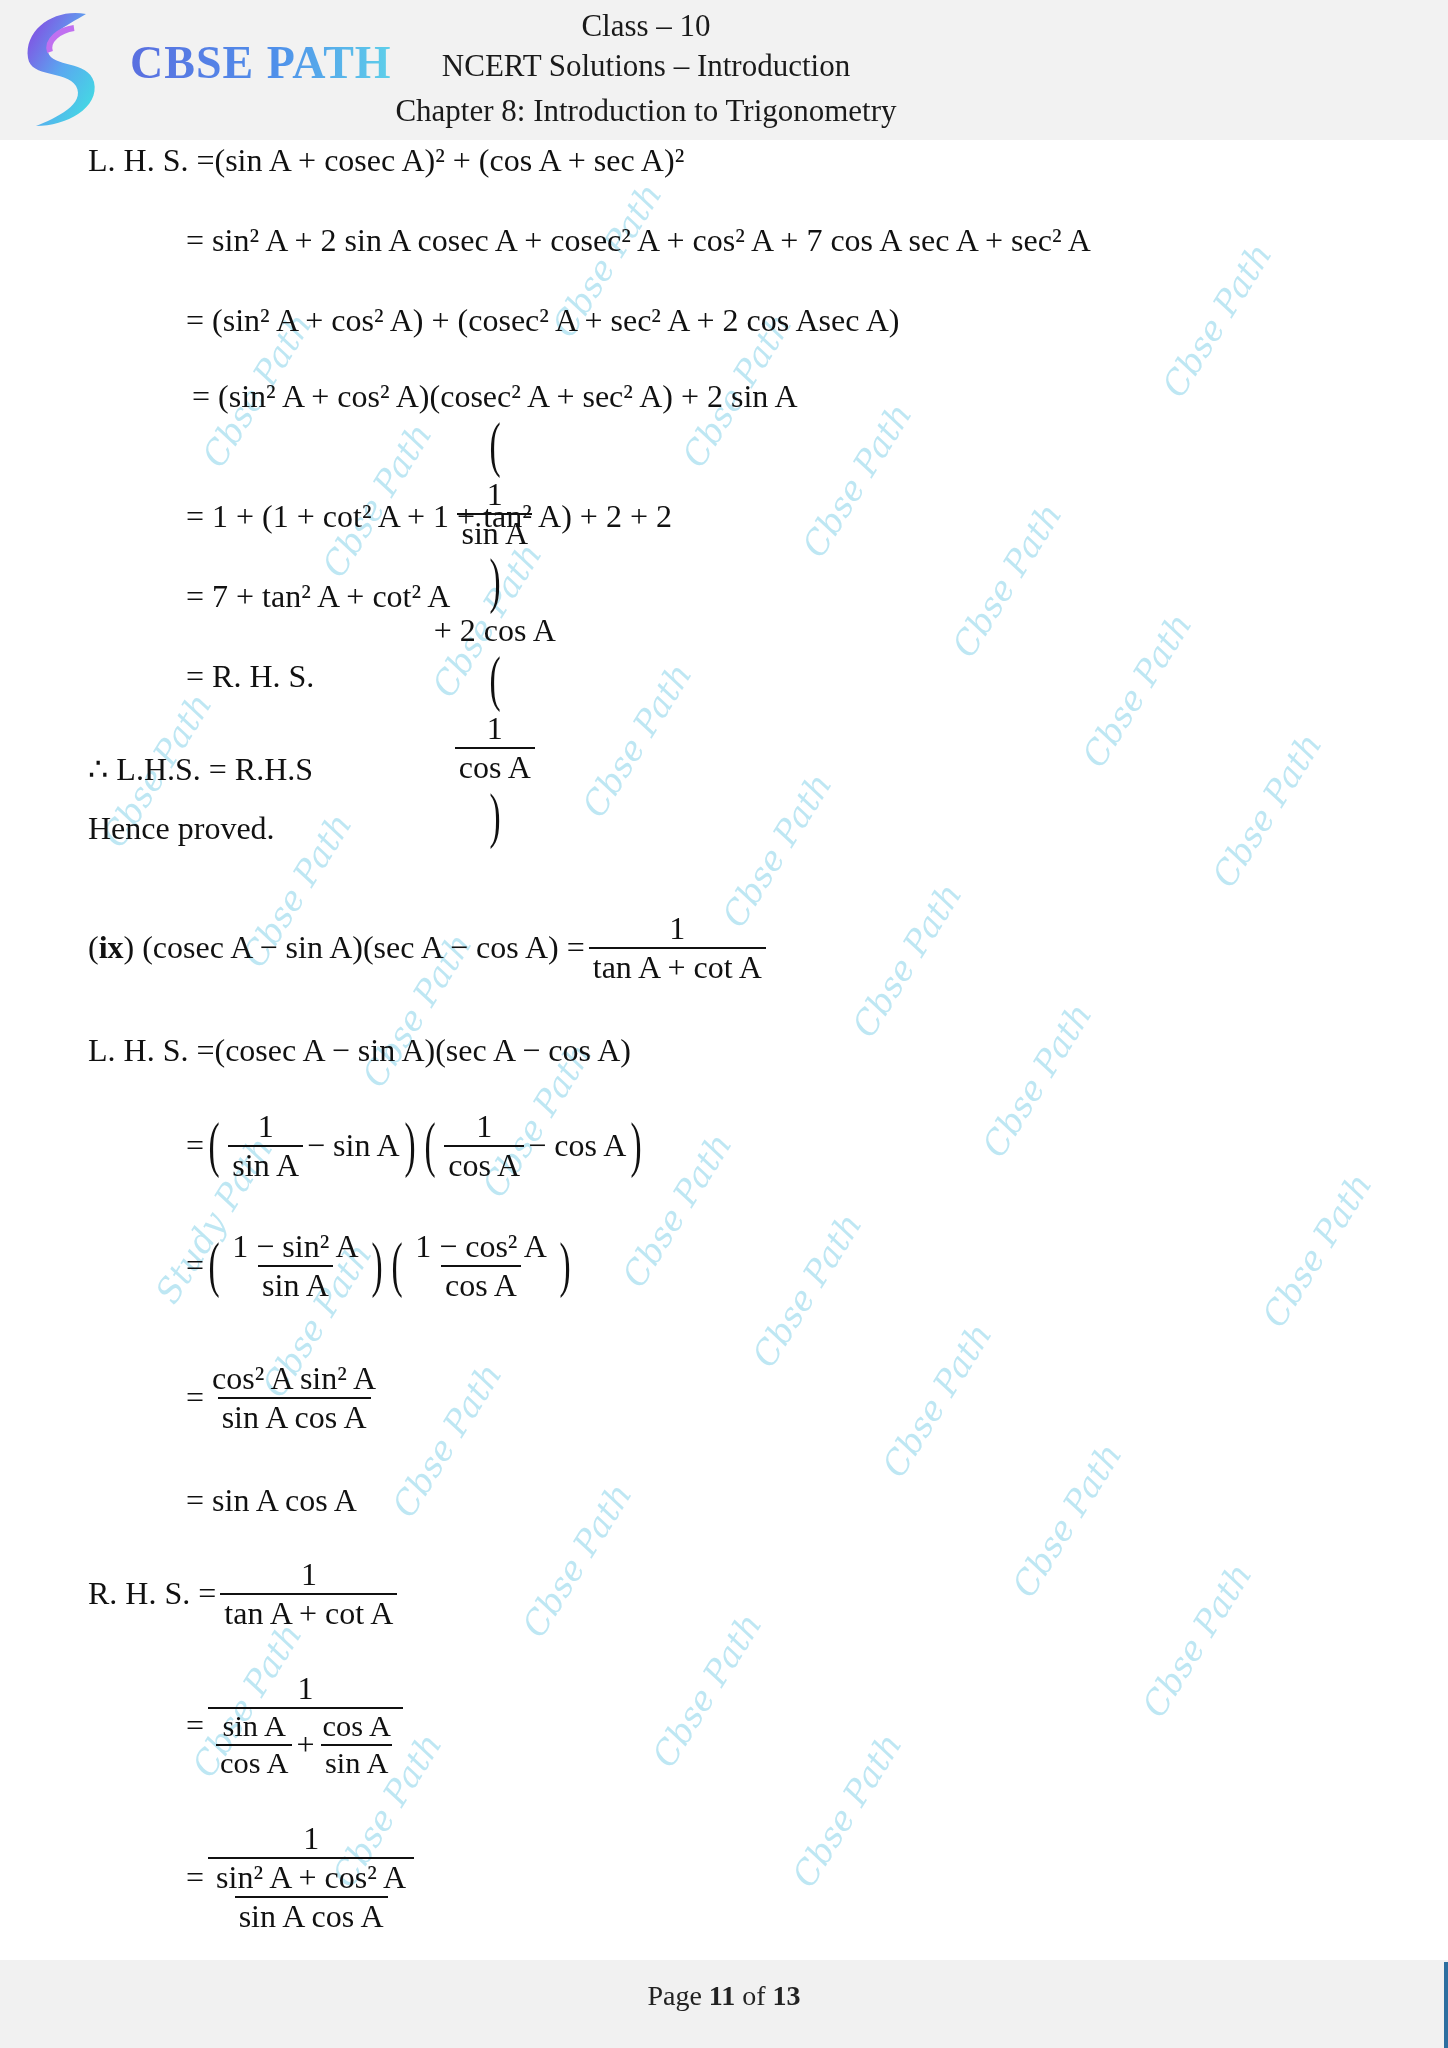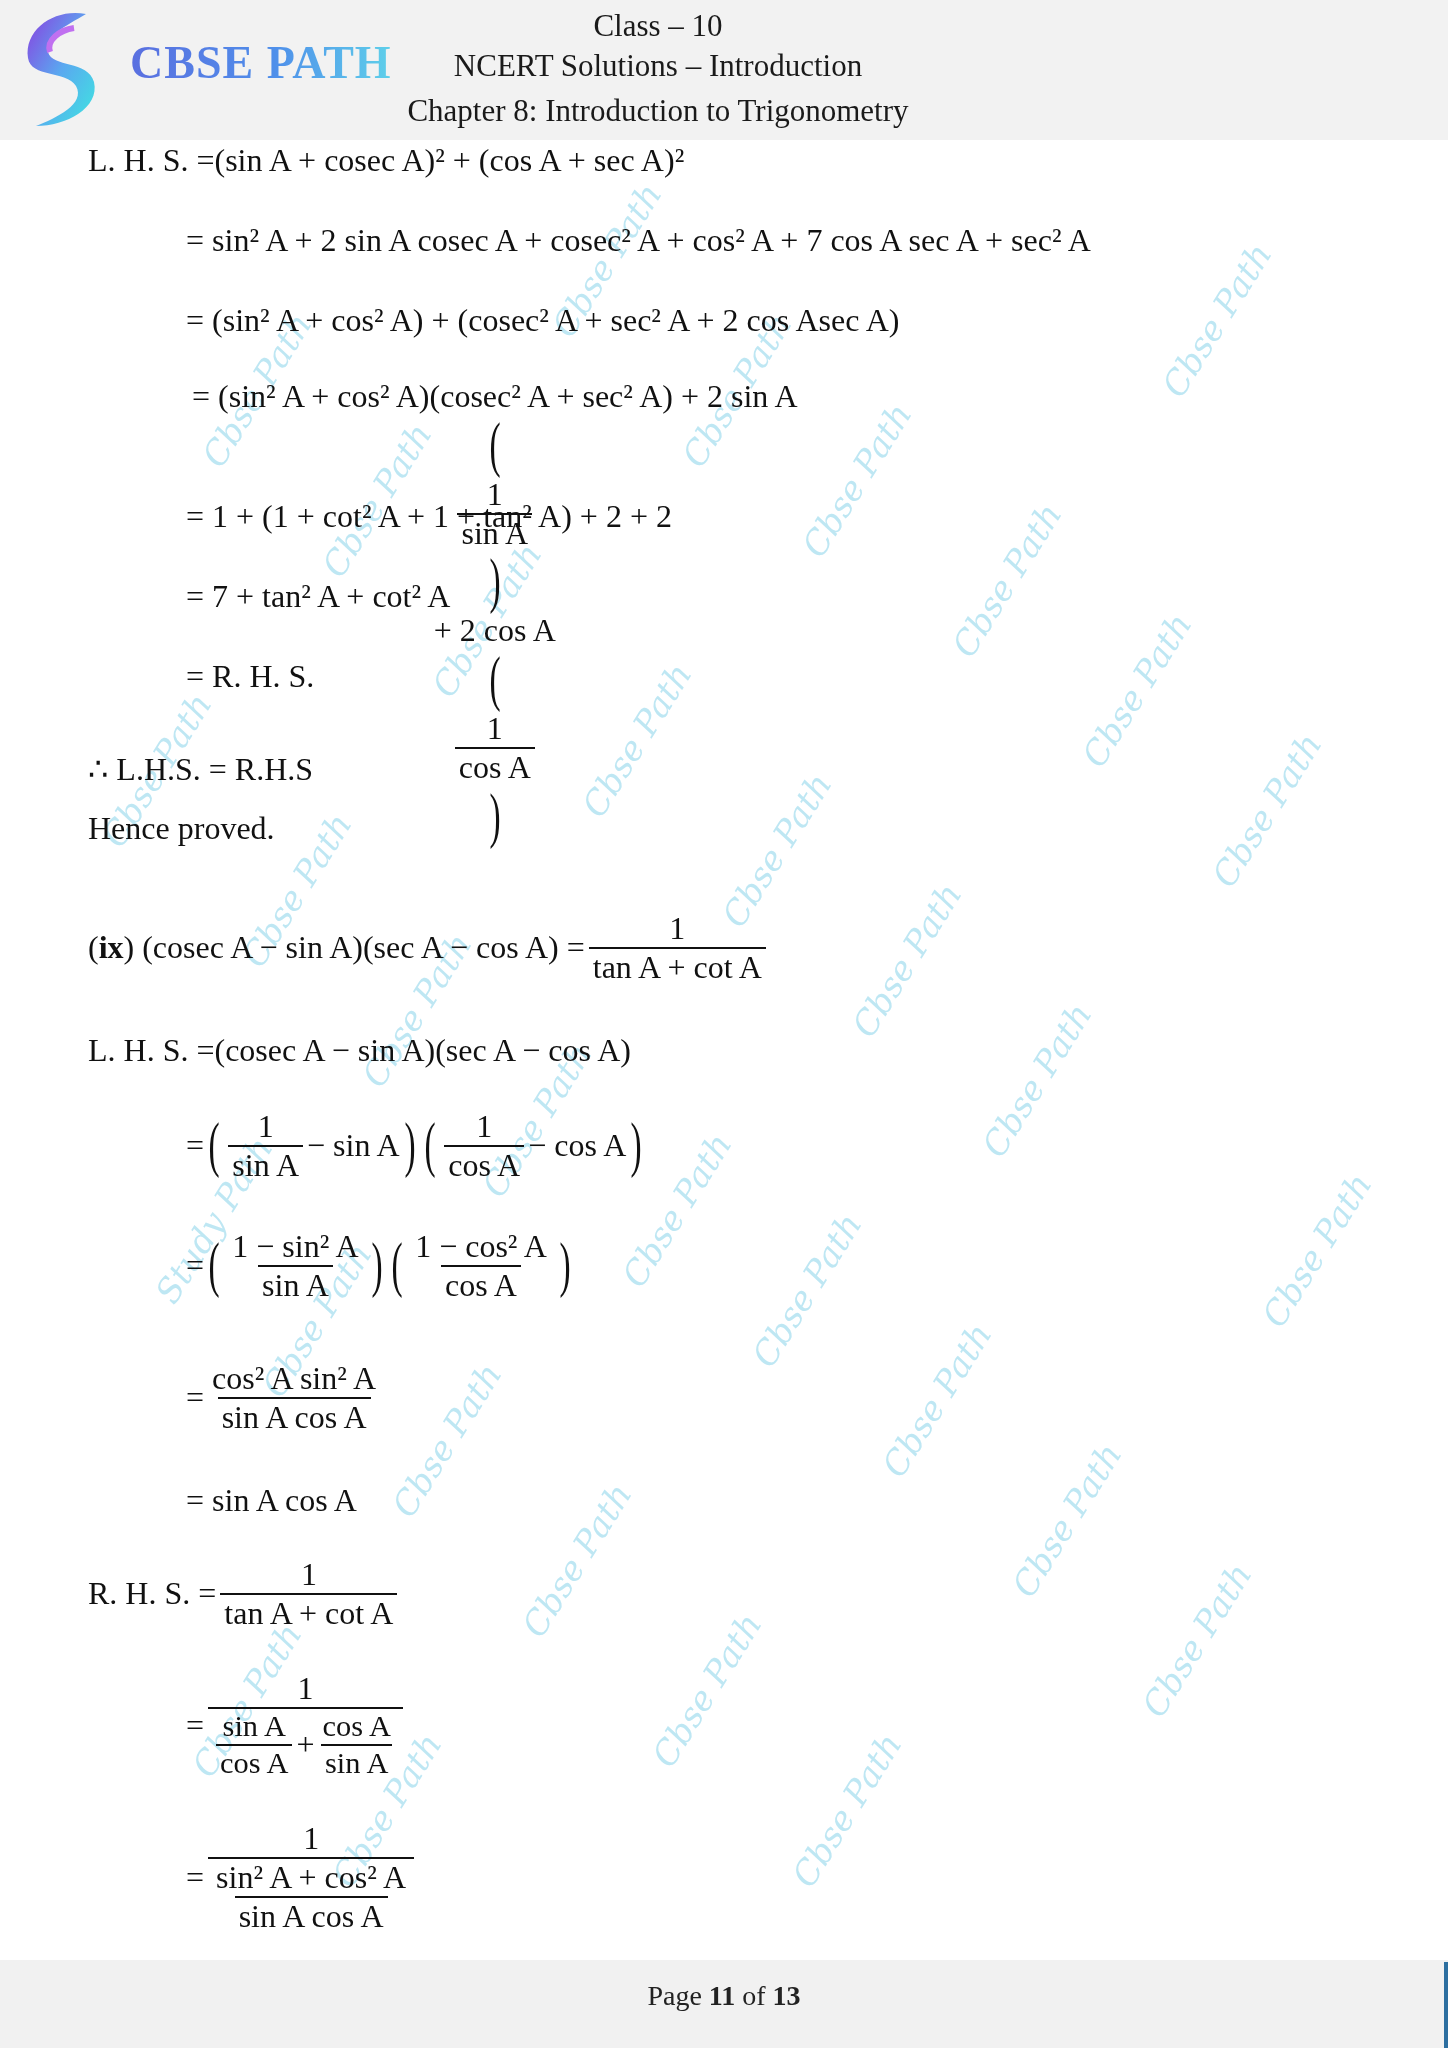--- a/index.html
+++ b/index.html
@@ -14,21 +14,21 @@
   }
   .logo { position:absolute; left:16px; top:8px; width:86px; height:122px; }
   .brand {
     position:absolute; left:130px; top:36px; font-size:46px; font-weight:bold;
     letter-spacing:1px;
     background:linear-gradient(90deg,#5a6fe0 0%,#4f8fea 55%,#5fd0ea 100%);
     -webkit-background-clip:text; background-clip:text; color:transparent;
     font-family:"Liberation Serif",serif;
   }
   .htitle {
-    position:absolute; left:12px; width:1292px; text-align:center; font-size:31px; color:#1a1a1a;
+    position:absolute; left:0; width:1292px; text-align:center; font-size:31px; color:#1a1a1a;
   }
   .content { position:absolute; left:0; top:0; width:1448px; height:2048px; }
   .line { position:absolute; font-size:32px; white-space:nowrap; display:flex; align-items:center; }
   .frac { display:inline-flex; flex-direction:column; align-items:center; vertical-align:middle; margin:0 4px; }
   .frac .num { padding:0 4px; line-height:1.15; }
   .frac .den { padding:0 4px; line-height:1.15; border-top:2.5px solid #111; }
   .paren { font-size:1.9em; line-height:1; font-weight:200; transform:scaleX(0.55); display:inline-block; }
   .sp { display:inline-block; width:8px; }
   .watermark {
     position:absolute; font-family:"DejaVu Serif",serif; font-style:italic; font-size:34px;

